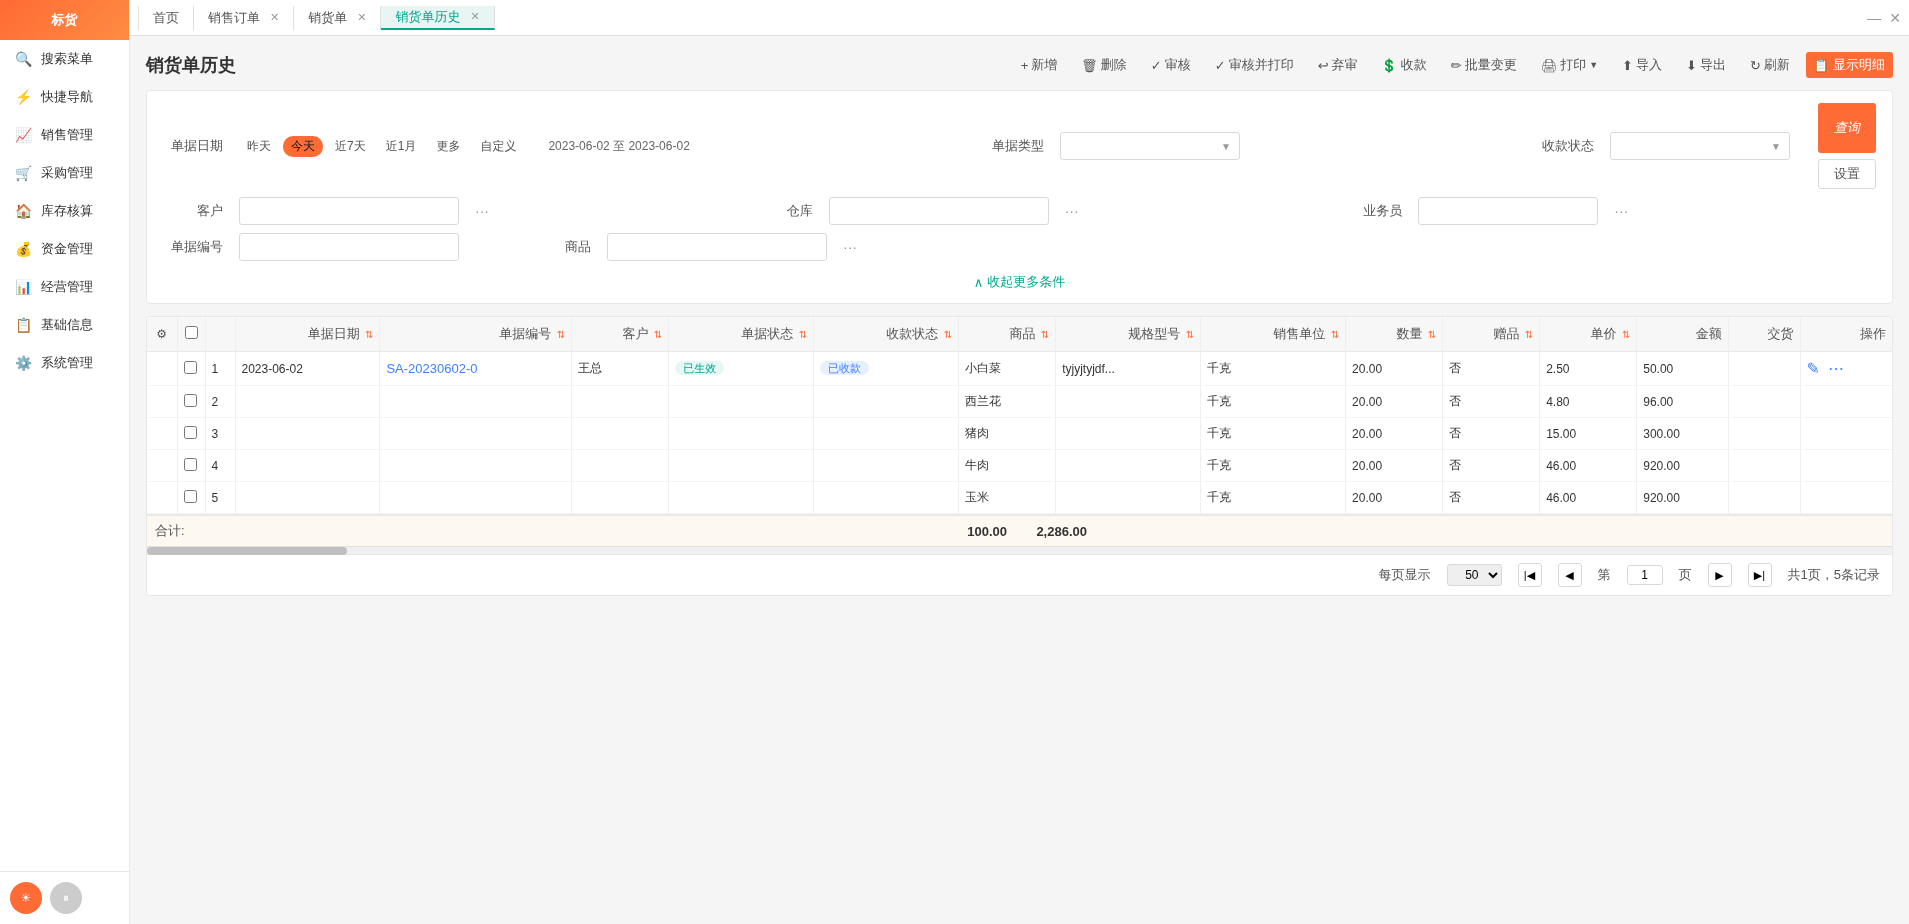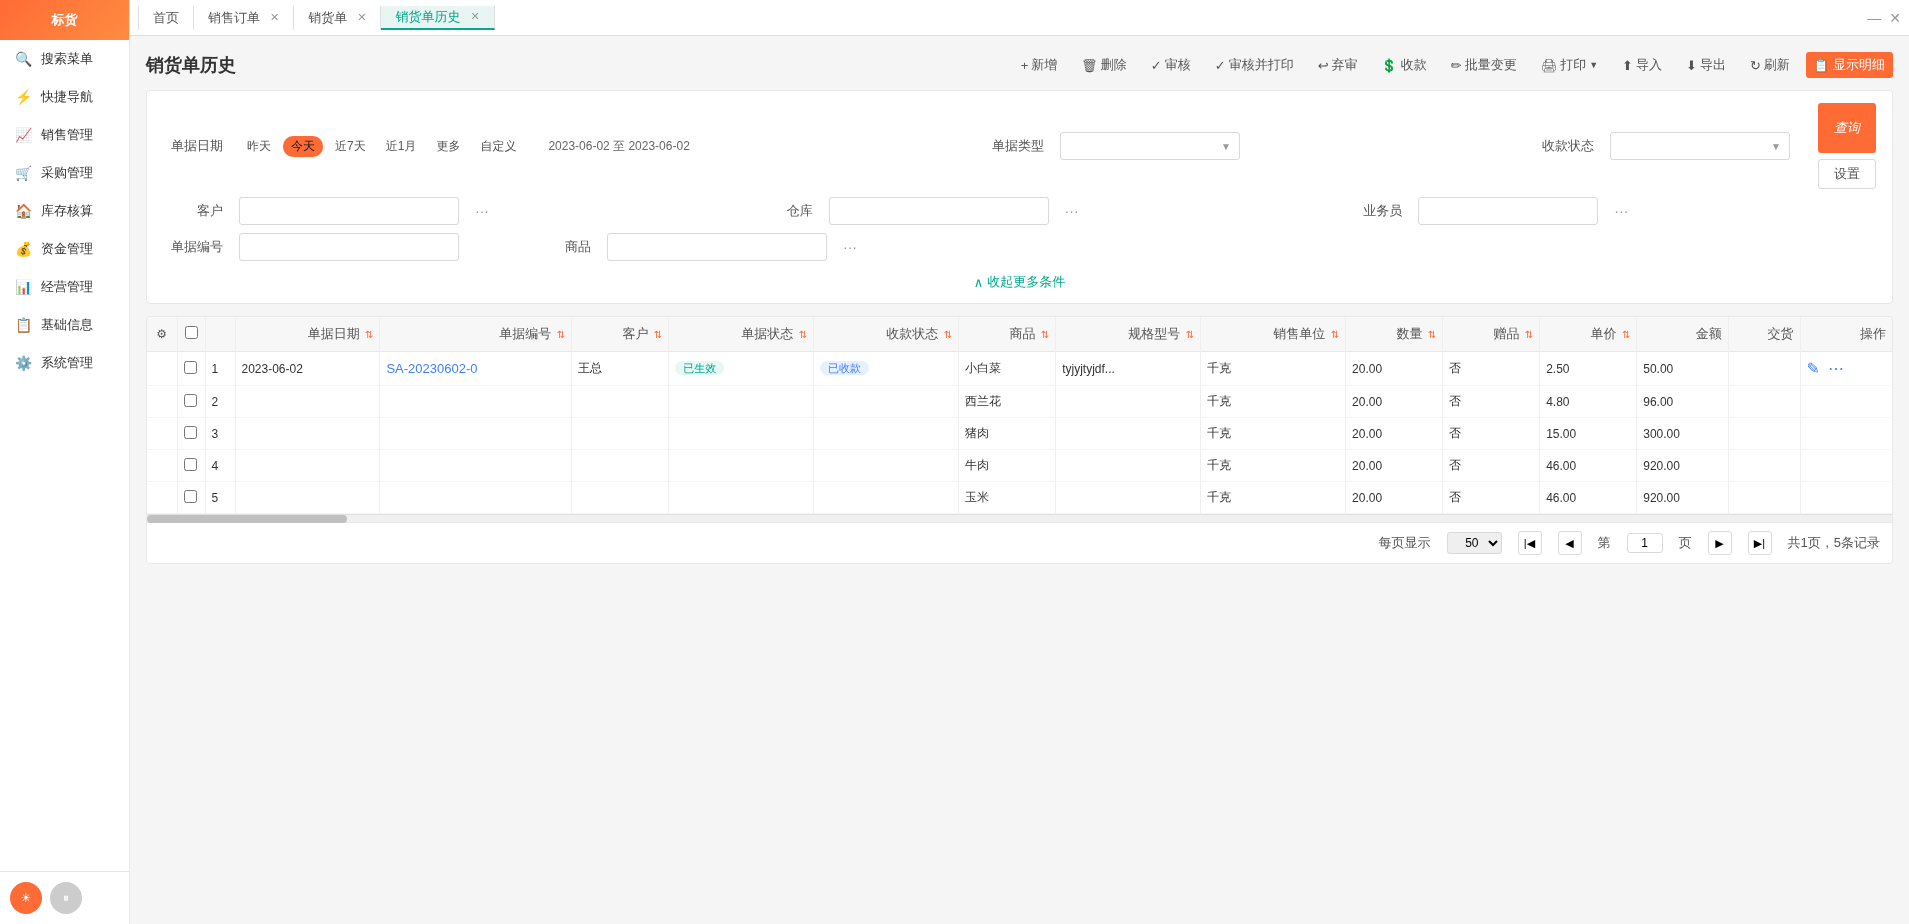--- a/index.html
+++ b/index.html
@@ -752,20 +752,25 @@
             <td>20.00</td>
             <td>否</td>
             <td>46.00</td>
             <td>920.00</td>
             <td></td>
             <td></td>
           </tr>
         </tbody>
       </table>
 
+      <div class="table-footer">
+        <span class="footer-label">合计:</span>
+        <span class="footer-total-qty">100.00</span>
+        <span class="footer-total-amt">2,286.00</span>
+      </div>
 
       <div class="scroll-bar-row">
         <div class="scroll-thumb"></div>
       </div>
 
       <div class="pagination">
         <span>每页显示</span>
         <select class="page-size-select">
           <option value="50">50</option>
           <option value="10">10</option>

